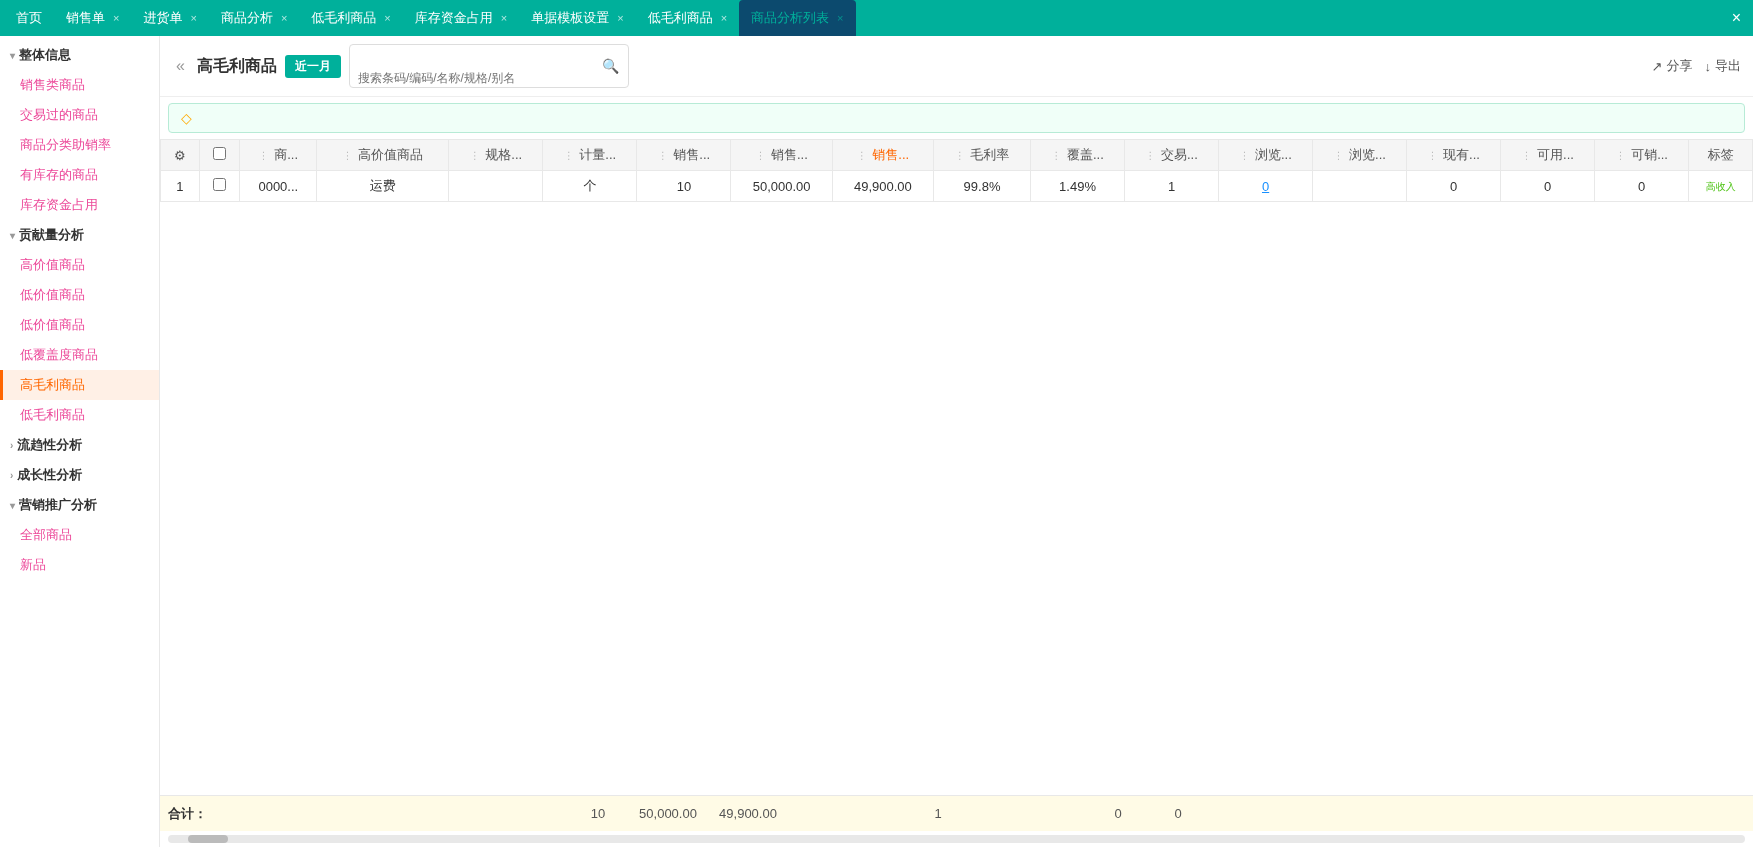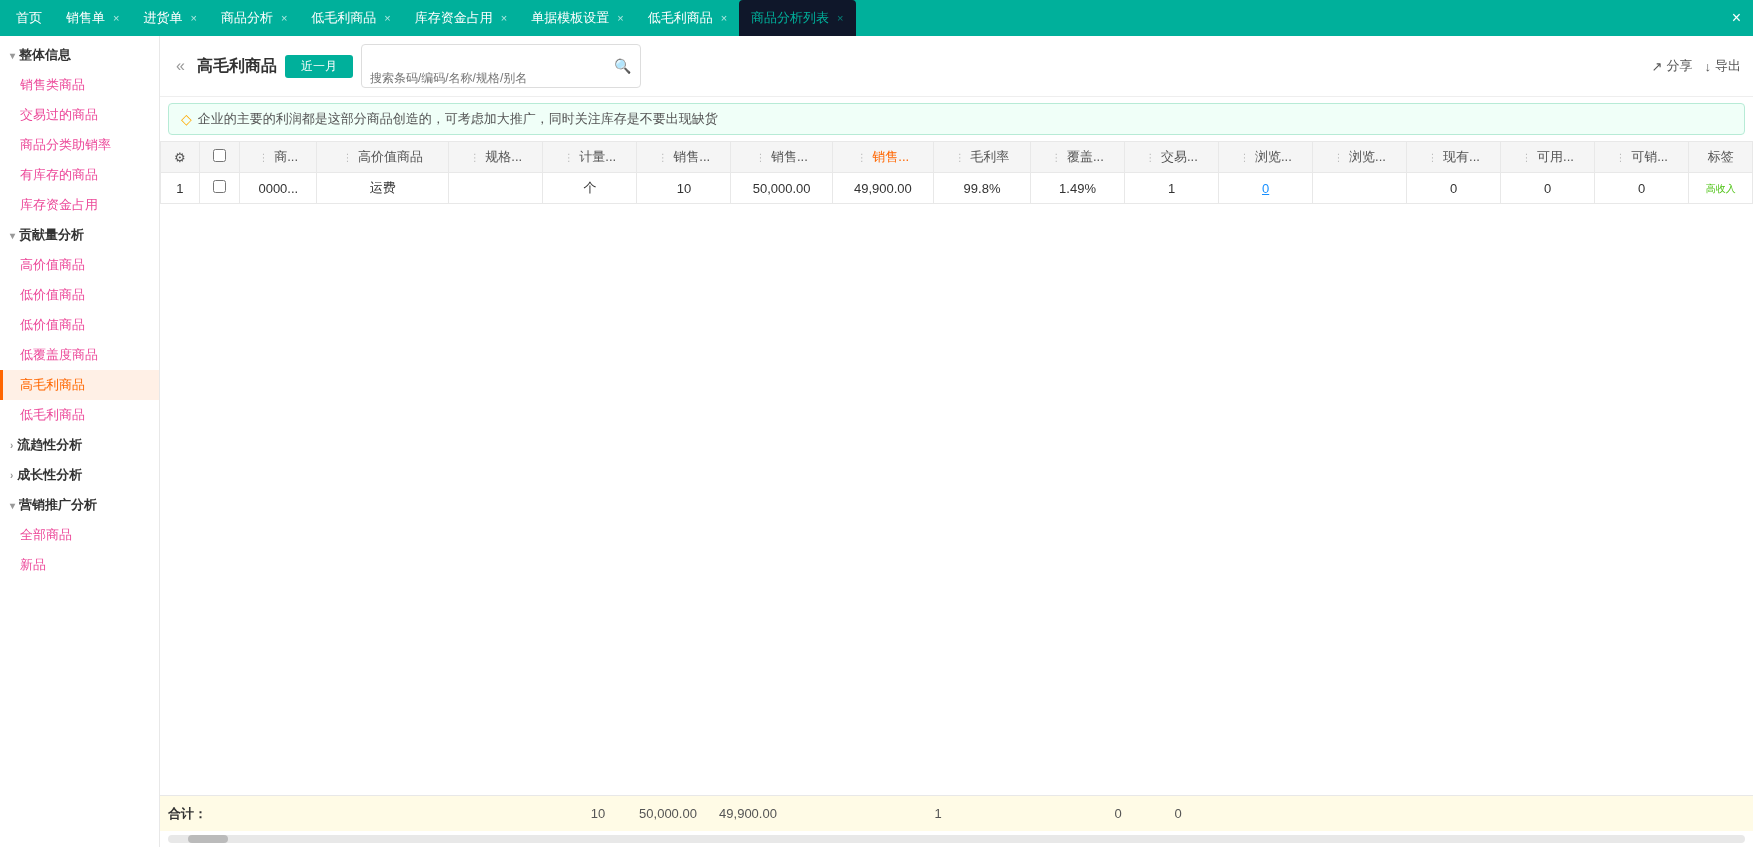--- a/index.html
+++ b/index.html
@@ -19,21 +19,21 @@
       align-items: center;
       padding: 0 12px;
       height: 36px;
       color: #fff;
       cursor: pointer;
       white-space: nowrap;
       font-size: 13px;
       gap: 4px;
     }
     .tab-item.active {
-      background: #0f172a;
+      background: #0c4a6e;
       color: #00b09b;
       border-radius: 4px 4px 0 0;
     }
     .tab-close {
       font-size: 11px;
       margin-left: 4px;
       opacity: 0.7;
       cursor: pointer;
     }
     .tab-bar-end {
@@ -107,24 +107,25 @@
     }
     .content-title {
       font-size: 16px;
       font-weight: bold;
       color: #333;
     }
     .btn-period {
       background: #00b09b;
       color: #fff;
       border: none;
-      padding: 3px 16px;
+      padding: 3px 10px;
       border-radius: 3px;
       cursor: pointer;
       font-size: 12px;
+      font-weight: bold;
     }
     .search-box {
       display: flex;
       align-items: center;
       border: 1px solid #ddd;
       border-radius: 4px;
       padding: 2px 8px;
       gap: 4px;
       flex: 1;
       max-width: 280px;
@@ -386,21 +387,20 @@
         </div>
         <div class="action-btn">
           <span>↓</span>
           <span>导出</span>
         </div>
       </div>
     </div>
 
     <div class="tip-bar">
       <span class="tip-icon">◇</span>
-      <span>企业的主要的利润都是这部分商品创造的，可考虑加大推广，同时关注库存是不要出现缺货</span>
     </div>
 
     <div class="table-wrapper">
       <table>
         <thead>
           <tr>
             <th>
               <span>⚙</span>
             </th>
             <th>

